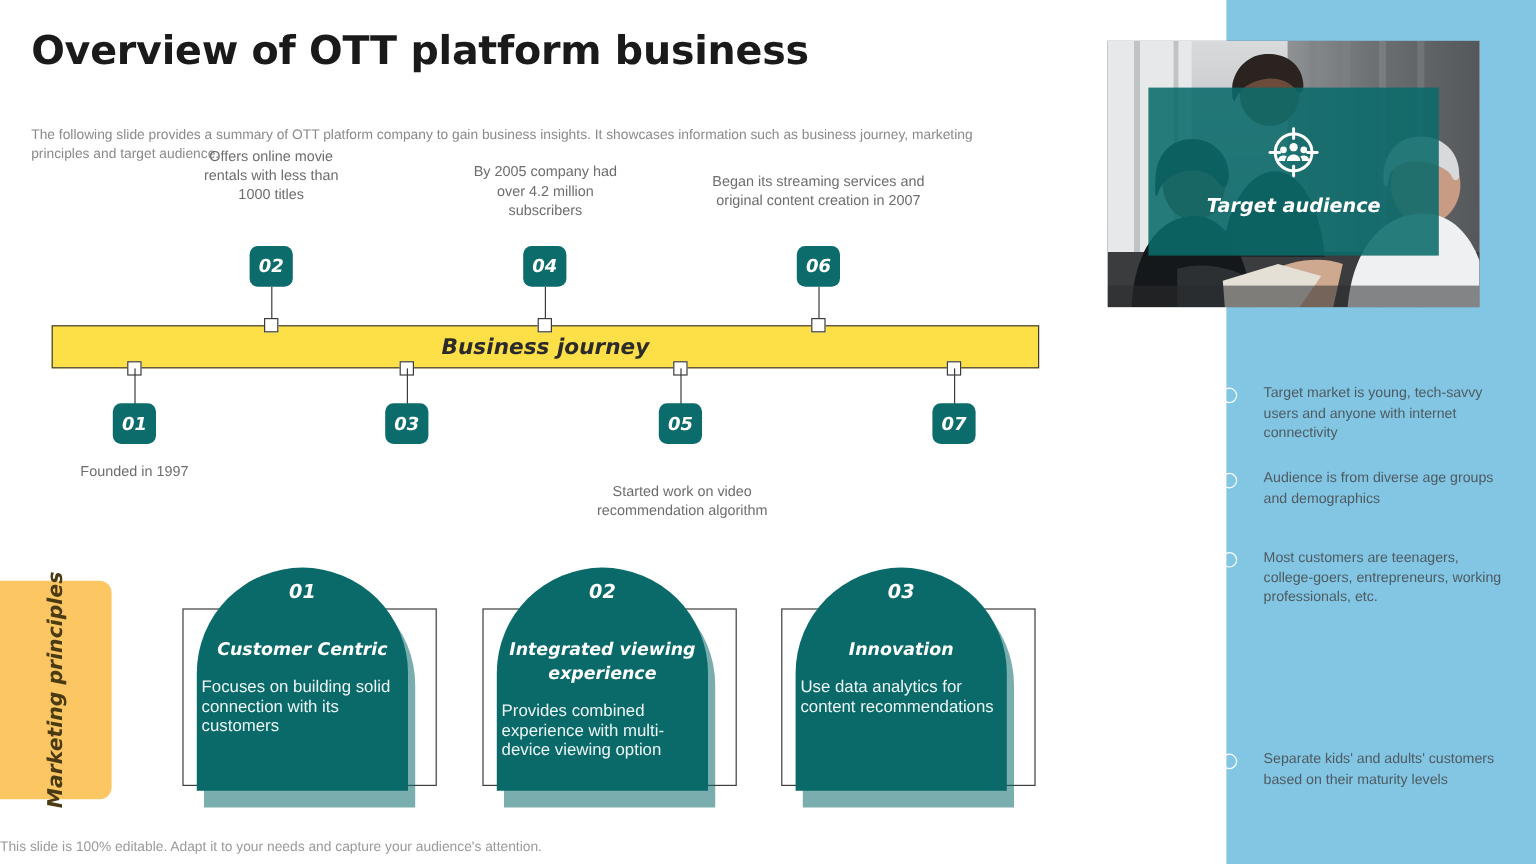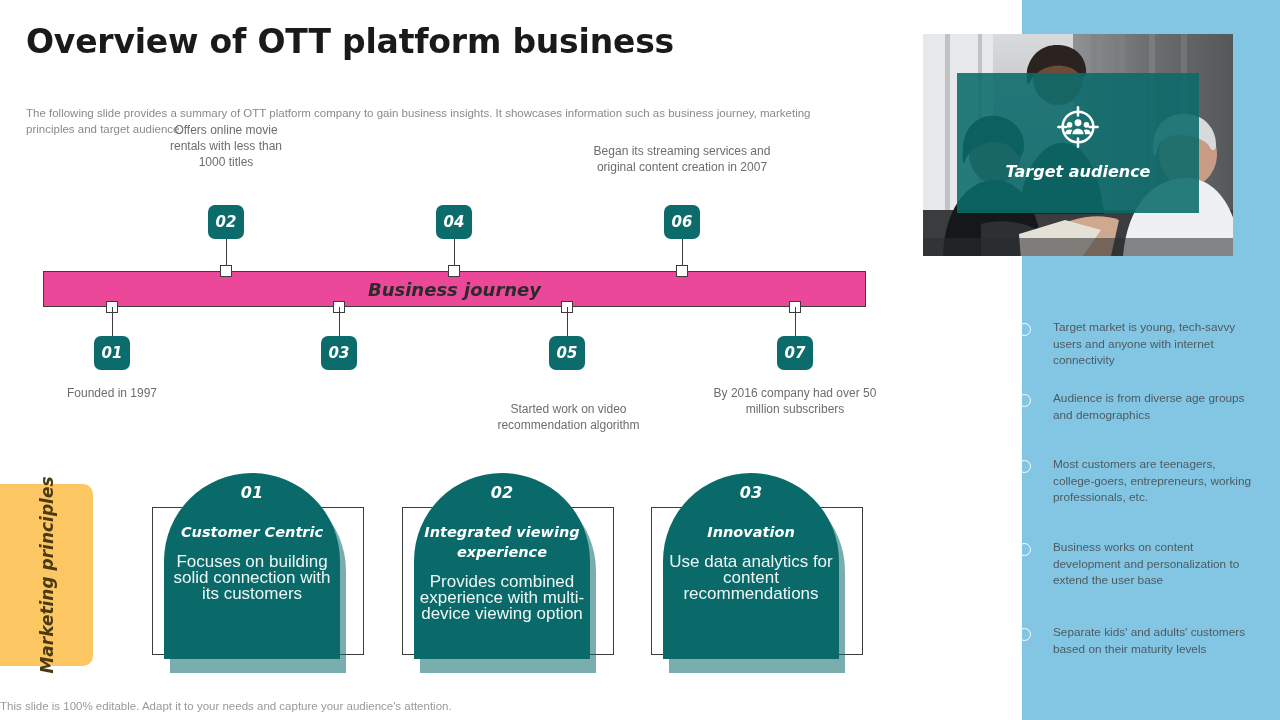--- a/index.html
+++ b/index.html
@@ -20,21 +20,21 @@
   }
   .subtitle {
     position: absolute; left: 26px; top: 73px; width: 830px;
     font-size: 11.5px; line-height: 16px; color: #8a8a8a; margin-top: 32px;
   }
 
   
   .tl-bar {
     position: absolute; left: 43px; top: 271px;
     width: 823px; height: 36px;
-    border: 1.4px solid #3c3c3c; background: #ec4899;
+    border: 1.4px solid #3c3c3c; background: #fde047;
   }
   .tl-bar-label {
     position: absolute; left: 0; top: 0; width: 100%; height: 100%;
     display: flex; align-items: center; justify-content: center;
     font-family: "DejaVu Sans", sans-serif;
     font-size: 18px; font-weight: 700; font-style: italic; color: #2b2b2b;
   }
   .node {
     position: absolute; width: 12px; height: 12px;
     background: #fff; border: 1.4px solid #3c3c3c;
@@ -86,28 +86,28 @@
     background: #0a6a6a;
     border-top-left-radius: 88px; border-top-right-radius: 88px;
     display: flex; flex-direction: column; align-items: center;
   }
   .pcard .pnum {
     margin-top: 10px;
     font-family: "DejaVu Sans", sans-serif;
     font-size: 16px; font-weight: 700; font-style: italic; color: #fff;
   }
   .pcard .ptitle {
-    margin-top: 20px; width: 180px; text-align: center;
+    margin-top: 30px; width: 180px; text-align: center;
     font-family: "DejaVu Sans", sans-serif;
     font-size: 14.5px; font-weight: 700; font-style: italic;
     color: #ffffff; line-height: 20px;
   }
   .pcard .pdesc {
-    margin-top: 12px; width: 168px; text-align: center;
-    font-size: 17px; line-height: 16px; color: #eef6f6;
+    margin-top: 12px; width: 168px; text-align: left;
+    font-size: 14px; line-height: 16px; color: #eef6f6;
   }
 
   
   .blue-panel {
     position: absolute; left: 1022px; top: 0;
     width: 258px; height: 720px; background: #82c6e4;
   }
   .photo {
     position: absolute; left: 923px; top: 34px;
     width: 310px; height: 222px; overflow: hidden;
@@ -163,38 +163,38 @@
 
   <div class="tl-text" style="left:156px; top:122px; width:140px;">Offers online movie rentals with less than 1000 titles</div>
   <div class="numbox" style="left:208px; top:205px;">02</div>
   <div class="stem" style="left:225.5px; top:239px; height:32px;"></div>
   <div class="node" style="left:220px; top:265px;"></div>
 
   <div class="node" style="left:333px; top:301px;"></div>
   <div class="stem" style="left:338.5px; top:307px; height:30px;"></div>
   <div class="numbox" style="left:321px; top:336px;">03</div>
 
+  <div class="tl-text" style="left:386px; top:135px; width:137px;">By 2005 company had over 4.2 million subscribers</div>
   <div class="numbox" style="left:436px; top:205px;">04</div>
   <div class="stem" style="left:453.5px; top:239px; height:32px;"></div>
   <div class="node" style="left:448px; top:265px;"></div>
 
   <div class="node" style="left:561px; top:301px;"></div>
   <div class="stem" style="left:566.5px; top:307px; height:30px;"></div>
   <div class="numbox" style="left:549px; top:336px;">05</div>
   <div class="tl-text" style="left:481px; top:385px; width:175px;margin-top:16px;">Started work on video recommendation algorithm</div>
 
   <div class="tl-text" style="left:592px; top:143px; width:180px;">Began its streaming services and original content creation in 2007</div>
   <div class="numbox" style="left:664px; top:205px;">06</div>
   <div class="stem" style="left:681.5px; top:239px; height:32px;"></div>
   <div class="node" style="left:676px; top:265px;"></div>
 
   <div class="node" style="left:789px; top:301px;"></div>
   <div class="stem" style="left:794.5px; top:307px; height:30px;"></div>
   <div class="numbox" style="left:777px; top:336px;">07</div>
-  <div class="tl-text" style="left:705px; top:385px; width:180px;">By 2016 company had over 50 million subscribers</div>
 
   <div class="mp-tab">
     <span>Marketing principles</span>
   </div>
 
   <div class="pcard" style="left:152px; top:473px;">
     <div class="frame"></div>
     <div class="shadow"></div>
     <div class="arch">
       <div class="pnum">01</div>
@@ -286,24 +286,20 @@
     <div class="bullet-text">Target market is young, tech-savvy users and anyone with internet connectivity</div>
   </div>
   <div class="bullet-row" style="top:456px;">
     <div class="bullet-dot"></div>
     <div class="bullet-text">Most customers are teenagers, college-goers, entrepreneurs, working professionals, etc.</div>
   </div>
   <div class="bullet-row" style="top:390px;">
     <div class="bullet-dot"></div>
     <div class="bullet-text">Audience is from diverse age groups and demographics</div>
   </div>
-  <div class="bullet-row" style="top:539px;">
-    <div class="bullet-dot"></div>
-    <div class="bullet-text">Business works on content development and personalization to extend the user base</div>
-  </div>
   <div class="bullet-row" style="top:624px;">
     <div class="bullet-dot"></div>
     <div class="bullet-text">Separate kids' and adults' customers based on their maturity levels</div>
   </div>
 
   <div class="footer">This slide is 100% editable. Adapt it to your needs and capture your audience's attention.</div>
 
 </div>
 
 </body></html>

